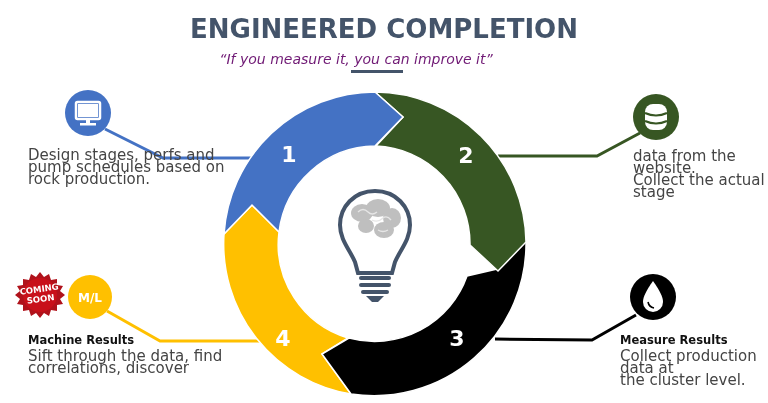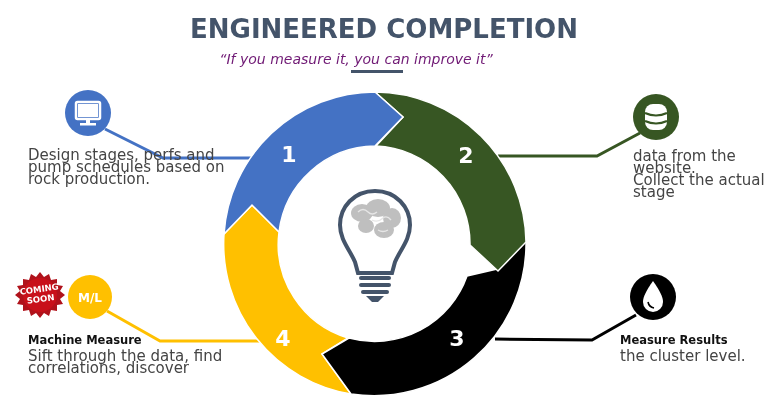--- a/index.html
+++ b/index.html
@@ -117,20 +117,21 @@
   <div class="d">rock production.</div>
 </div>
 
 <div class="block" style="left:633px; top:150px;">
   <div class="d">data from the website.</div>
   <div class="d">Collect the actual stage</div>
 </div>
 
 <div class="block" style="left:620px; top:333px;">
   <div class="h">Measure Results</div>
+  <div class="d">Collect production data at</div>
   <div class="d">the cluster level.</div>
 </div>
 
 <div class="block" style="left:28px; top:333px;">
-  <div class="h">Machine Measure</div>
+  <div class="h">Machine Results</div>
   <div class="d">Sift through the data, find</div>
   <div class="d">correlations, discover</div>
 </div>
 
 </body></html>

